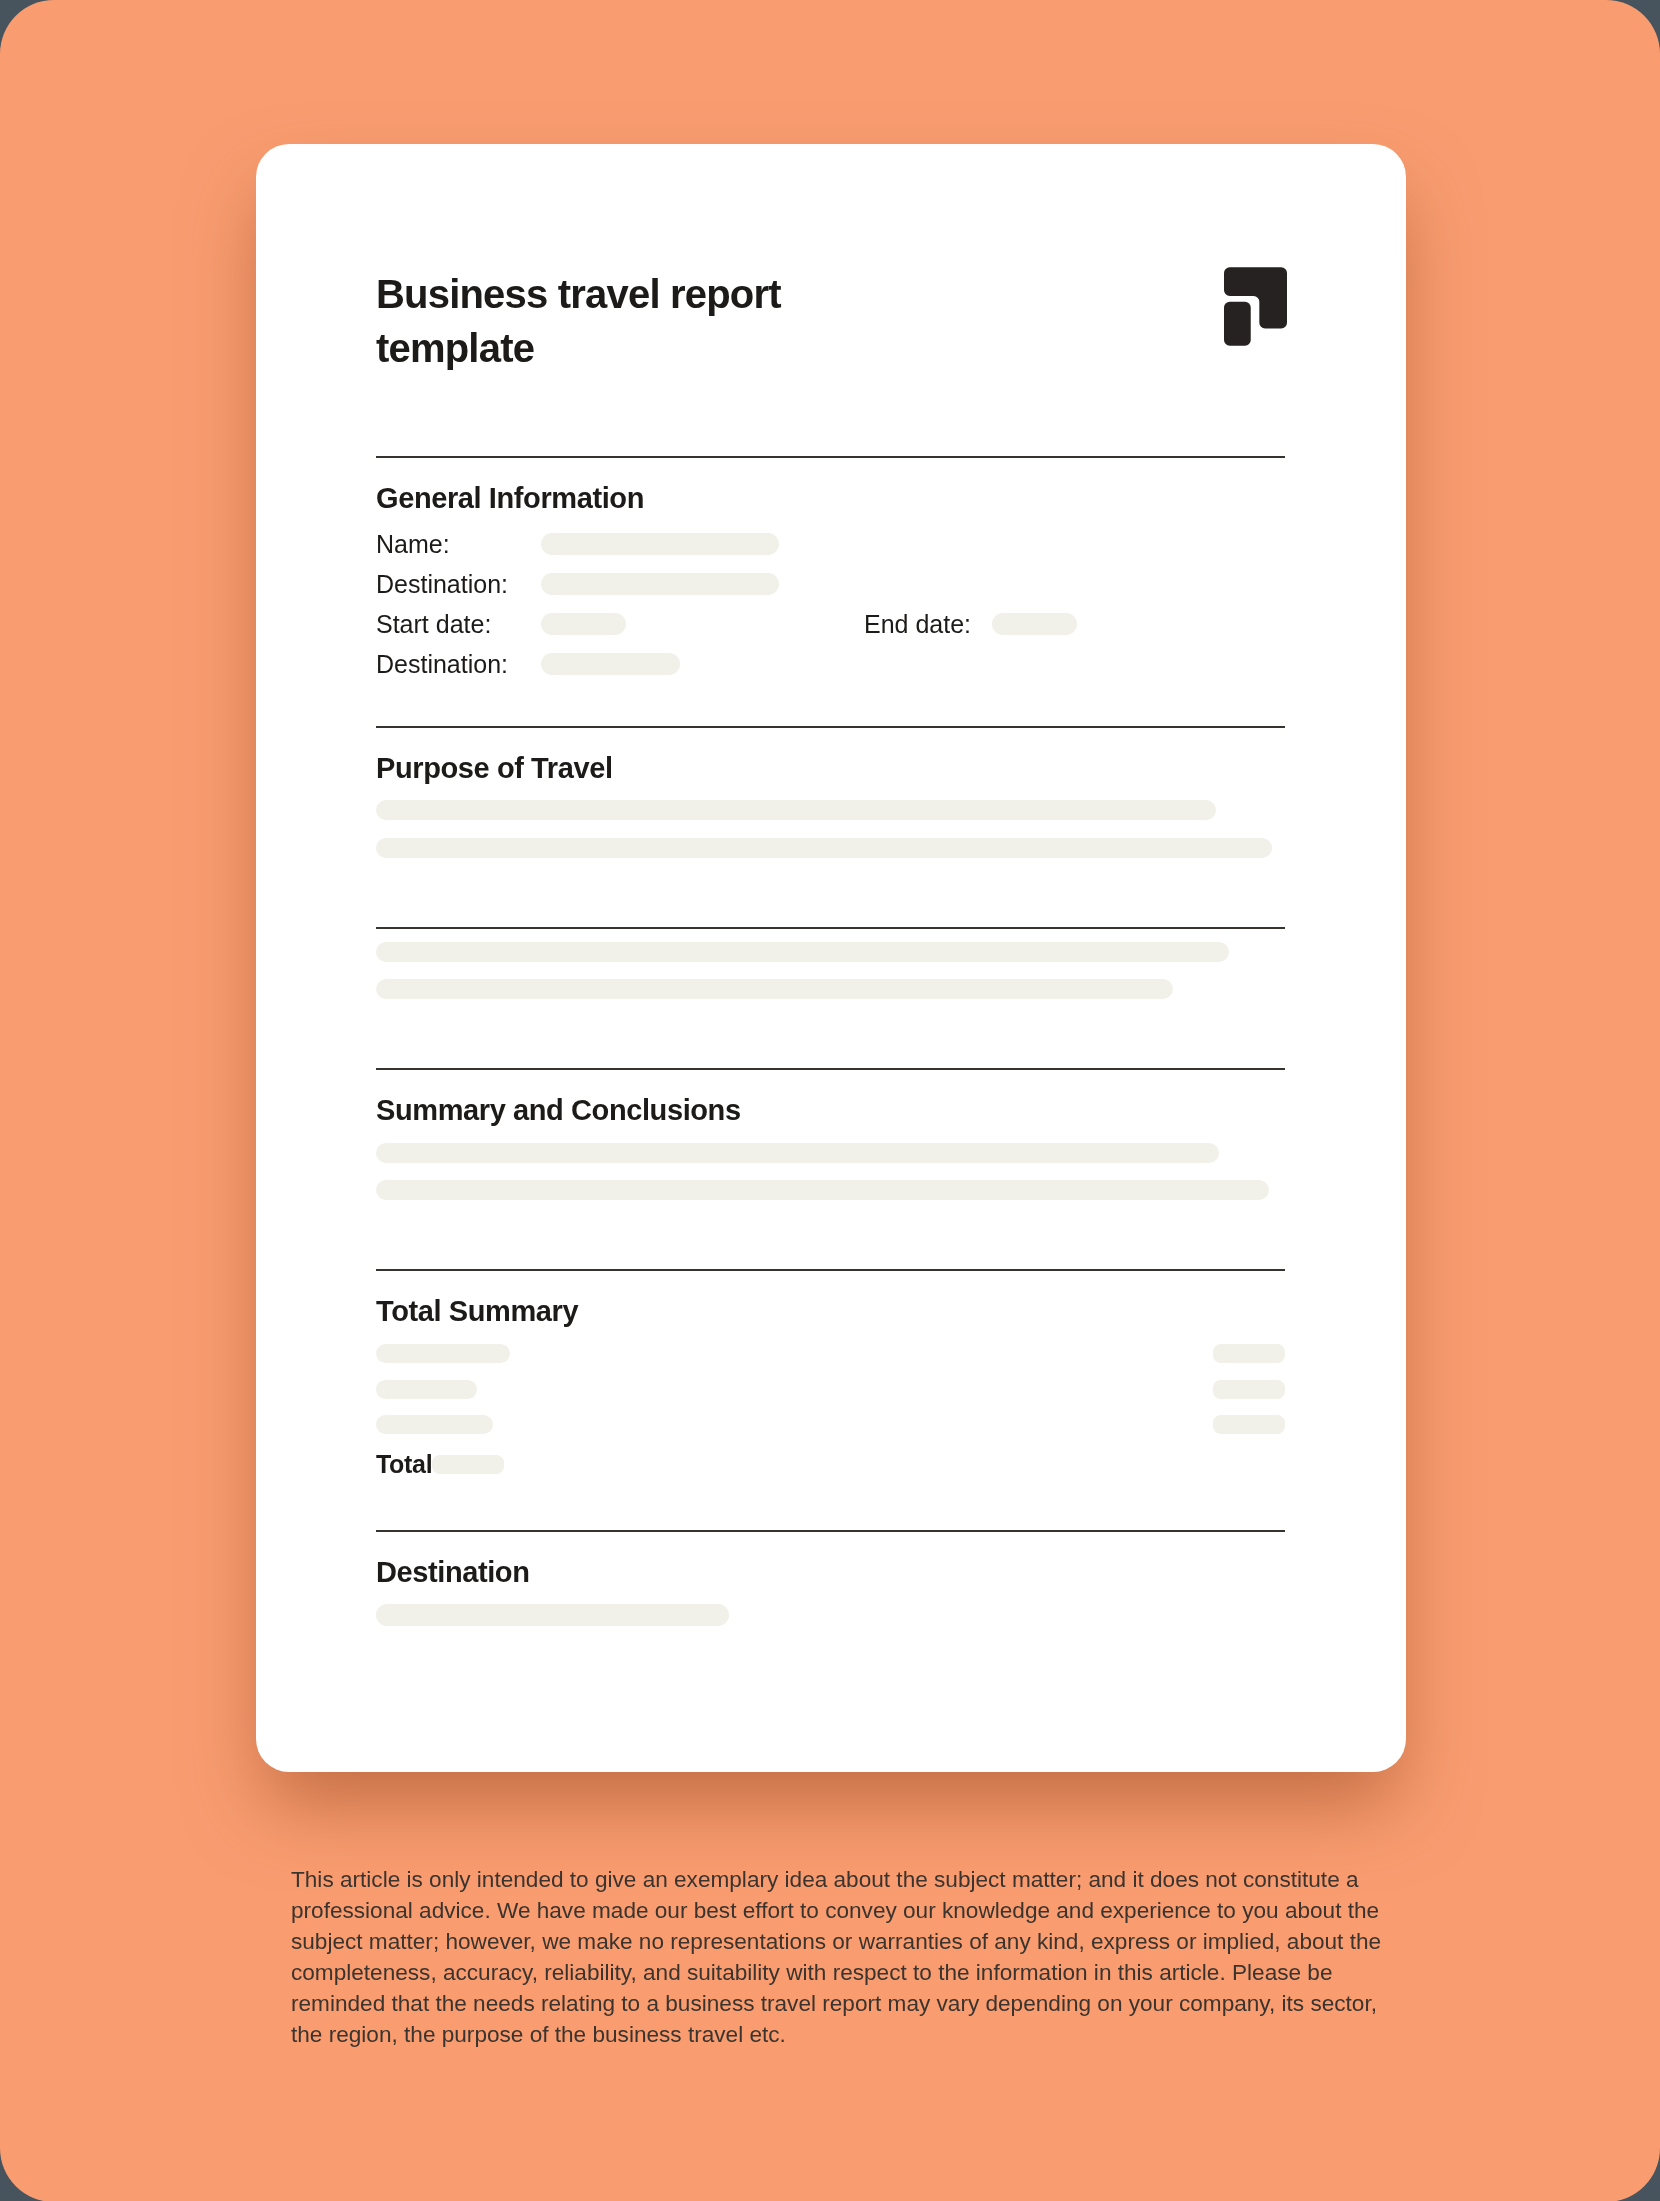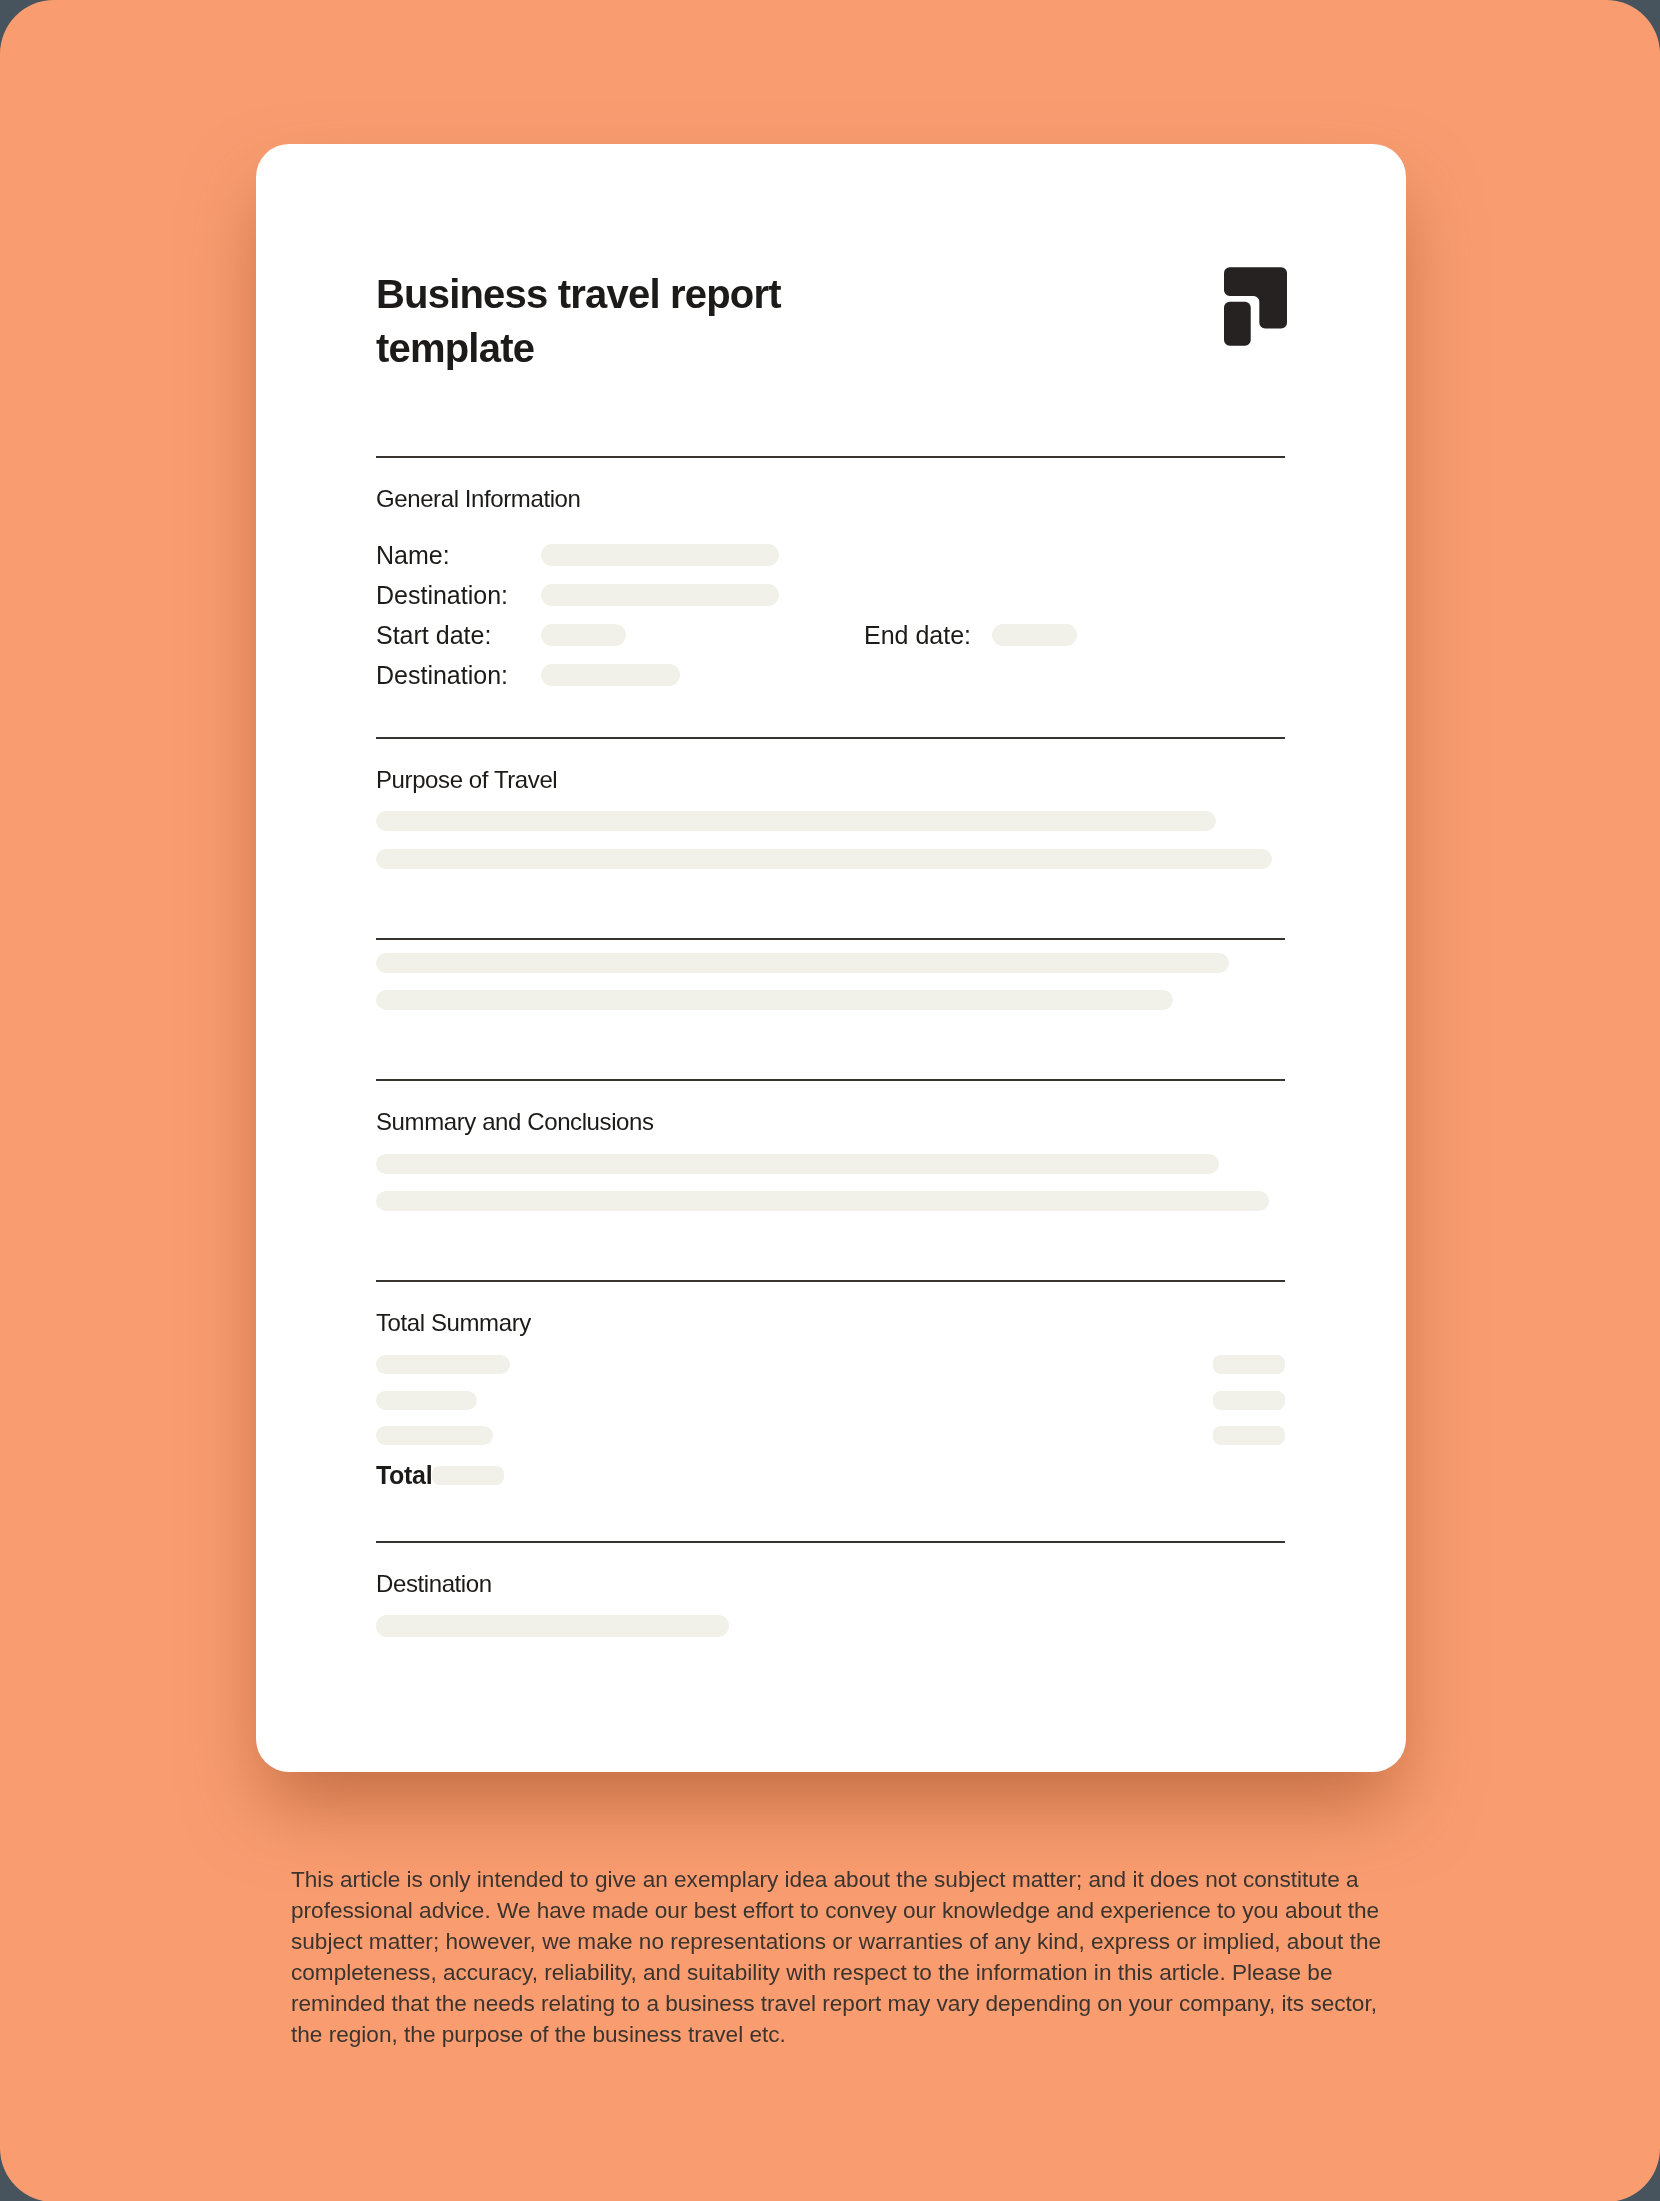--- a/index.html
+++ b/index.html
@@ -35,24 +35,24 @@
     font-size:40px;line-height:54px;font-weight:700;letter-spacing:-0.8px;
     color:var(--ink);
   }
   .logo{position:absolute;top:123px;right:119px;width:63px;height:79px;}
   .section{border-top:2.9px solid var(--divider);}
   .section--general{margin-top:81px;padding-bottom:42px;}
   .section--bars{padding-bottom:69px;}
   .section--cost{padding-bottom:48px;}
   .section--attachments{padding-bottom:0;}
   h2{
-    font-size:24px;line-height:37px;margin:22px 0 0;
-    font-weight:400;letter-spacing:-0.4px;color:var(--ink);
+    font-size:29px;line-height:37px;margin:22px 0 0;
+    font-weight:700;letter-spacing:-0.4px;color:var(--ink);
   }
-  .gi-rows{margin-top:18px;}
+  .gi-rows{margin-top:7px;}
   .gi-row{display:flex;align-items:center;height:40px;font-size:25px;line-height:33px;}
   .gi-label{width:165px;flex:none;}
   .pill{background:var(--pill);height:22px;border-radius:11.5px;flex:none;}
   .pill--w248{width:238px;}
   .pill--w88{width:85px;}
   .pill--w145{width:139px;}
   .end-label{margin-left:238px;flex:none;text-align:center;}
   .end-pill{margin-left:21px;}
   .bars{margin-top:13.4px;}
   .bar{background:var(--pill);height:20px;border-radius:10.6px;}

